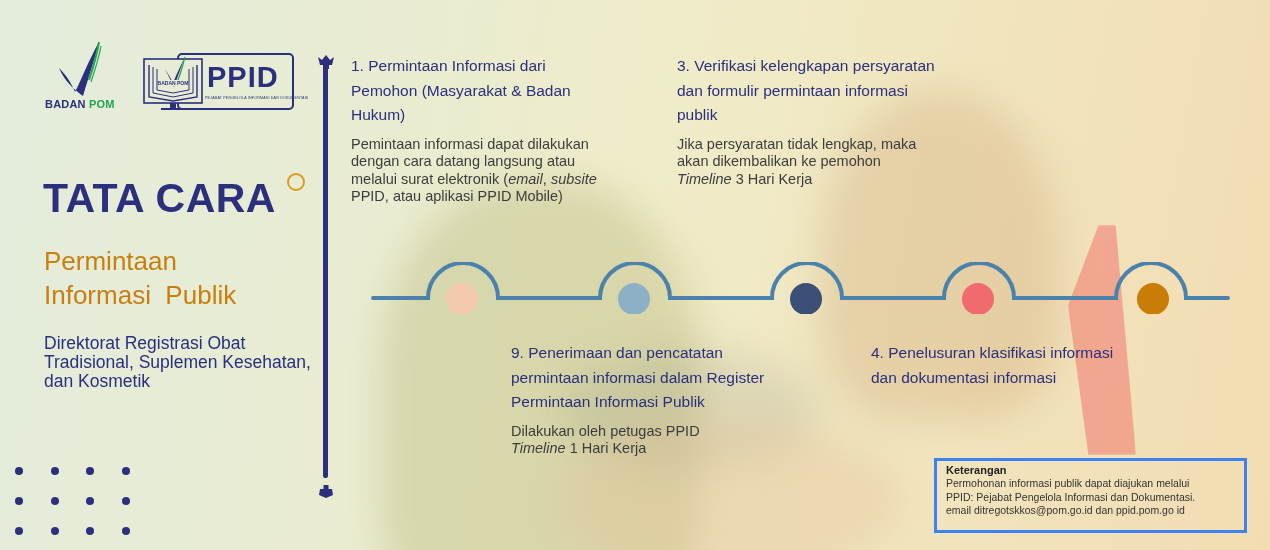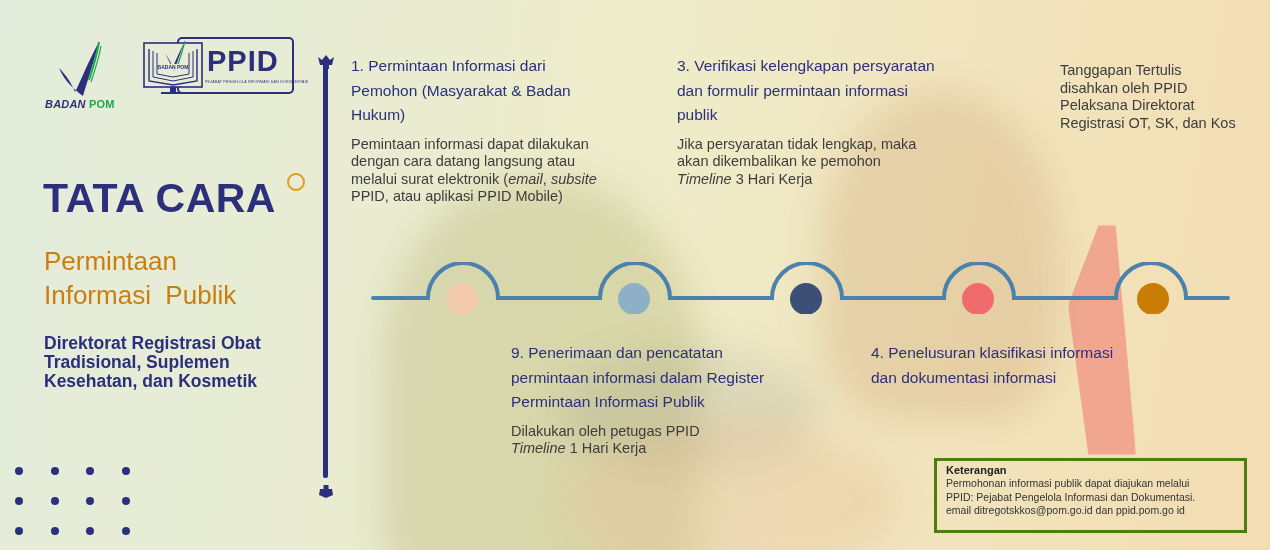--- a/index.html
+++ b/index.html
@@ -14,33 +14,33 @@
   .bg-photo .blob { position: absolute; border-radius: 50%; filter: blur(18px); }
   .bg-photo .b1 { left: 380px; top: 180px; width: 320px; height: 420px; background: rgba(160,160,90,0.28); border-radius: 45% 45% 20% 20%; }
   .bg-photo .b2 { left: 820px; top: 90px; width: 240px; height: 330px; background: rgba(205,160,110,0.30); border-radius: 50% 50% 30% 30%; }
   .bg-photo .b3 { left: 560px; top: 350px; width: 260px; height: 120px; background: rgba(90,95,90,0.12); }
   .bg-photo .flag { position: absolute; left: 1068px; top: 225px; width: 68px; height: 230px; background: rgba(240,120,110,0.55); clip-path: polygon(45% 0, 70% 0, 100% 100%, 30% 100%, 0 35%); filter: blur(1px); }
   .bg-photo .b4 { left: 560px; top: 420px; width: 340px; height: 160px; background: rgba(230,190,150,0.35); }
 
   .logo-bpom { position: absolute; left: 45px; top: 40px; width: 80px; height: 75px; }
   .logo-bpom svg { position: absolute; left: 10px; top: 0; }
   .logo-bpom .bp-text { position: absolute; left: 0; top: 58px; font-size: 11px; font-weight: bold; letter-spacing: 0.2px; white-space: nowrap; }
-  .bp-text .badan { color: #2b2f7c; font-style: italic; }
+  .bp-text .badan { color: #2b2f7c; }
   .bp-text .pom { color: #1ea84b; text-align: right; }
 
-  .logo-ppid { position: absolute; left: 143px; top: 37px; width: 151px; height: 51px; }
+  .logo-ppid { position: absolute; left: 143px; top: 53px; width: 151px; height: 51px; }
   .logo-ppid .frame { position: absolute; left: 34px; top: 0; width: 117px; height: 57px; border: 2px solid #2b2f7c; border-radius: 5px; }
   .logo-ppid .ppid-word { position: absolute; left: 64px; top: 8px; font-size: 29px; font-weight: 900; color: #2b2f7c; letter-spacing: 1px; }
   .logo-ppid .ppid-sub { position: absolute; left: 62px; top: 43px; font-size: 3.6px; color: #2b2f7c; white-space: nowrap; letter-spacing: 0.2px; }
   .logo-ppid svg { position: absolute; left: 0; top: 0; }
 
   .title { position: absolute; left: 43px; top: 178px; font-size: 41px; font-weight: 900; color: #2b2f7c; letter-spacing: 0.5px; line-height: 1; }
   .title-ring { position: absolute; left: 287px; top: 173px; width: 18px; height: 18px; border: 2px solid #e09a1c; border-radius: 50%; }
   .subtitle { position: absolute; left: 44px; top: 244px; font-size: 26px; color: #c97f10; line-height: 34px; white-space: pre; }
-  .directorate { position: absolute; left: 44px; top: 334px; font-size: 17.5px; font-weight: bold; color: #2b2f7c; line-height: 19px; width: 280px; }
+  .directorate { position: absolute; left: 44px; top: 334px; font-size: 17.5px; font-weight: normal; color: #2b2f7c; line-height: 19px; width: 280px; }
 
   .dots { position: absolute; left: 15px; top: 467px; display: grid; grid-template-columns: repeat(4, 35.5px); row-gap: 22px; }
   .dots span { width: 8px; height: 8px; background: #2b2f7c; border-radius: 50%; display: block; }
 
   .v-line { position: absolute; left: 323px; top: 58px; width: 5px; height: 420px; background: #2b2f7c; border-radius: 2px; }
   .v-cap-top { position: absolute; left: 316px; top: 55px; }
   .v-cap-bot { position: absolute; left: 318px; top: 485px; }
 
   .step { position: absolute; color: #2b2f7c; }
   .step .st-title { font-size: 15.5px; font-weight: normal; line-height: 24.5px; color: #2b2f7c; }
@@ -48,21 +48,21 @@
   .step .st-desc i { font-style: italic; }
 
   #step1 { left: 351px; top: 54px; width: 260px; }
   #step3 { left: 677px; top: 54px; width: 270px; }
   #step5 { left: 1060px; top: 54px; width: 190px; }
   #step2 { left: 511px; top: 341px; width: 270px; }
   #step4 { left: 871px; top: 341px; width: 260px; }
 
   .timeline { position: absolute; left: 370px; top: 262px; }
 
-  .legend { position: absolute; left: 934px; top: 458px; width: 313px; height: 75px; border: 3px solid #4d7c0f; padding: 3px 9px; }
+  .legend { position: absolute; left: 934px; top: 458px; width: 313px; height: 75px; border: 3px solid #3b82f6; padding: 3px 9px; }
   .legend .lg-title { font-size: 11px; font-weight: bold; color: #222; line-height: 13px; }
   .legend .lg-line { font-size: 10.5px; color: #333; line-height: 13.5px; white-space: nowrap; }
 </style>
 </head>
 <body>
 
 <div class="bg-photo">
   <div class="blob b1"></div>
   <div class="blob b2"></div>
   <div class="blob b3"></div>
@@ -138,21 +138,20 @@
 
 <div class="step" id="step3">
   <div class="st-title">3. Verifikasi kelengkapan persyaratan dan formulir permintaan informasi publik</div>
   <div class="st-desc">
     <div style="width:240px">Jika persyaratan tidak lengkap, maka akan dikembalikan ke pemohon</div>
     <div><i>Timeline</i><span> 3 Hari Kerja</span></div>
   </div>
 </div>
 
 <div class="step" id="step5">
-  <div class="st-desc" style="width:180px">Tanggapan Tertulis disahkan oleh PPID Pelaksana Direktorat Registrasi OT, SK, dan Kos</div>
 </div>
 
 <svg class="timeline" width="862" height="52" viewBox="0 0 862 52">
   <path d="M3 36 L58 36 A35 35 0 0 1 128 36 L230 36 A35 35 0 0 1 300 36 L402 36 A35 35 0 0 1 472 36 L574 36 A35 35 0 0 1 644 36 L746 36 A35 35 0 0 1 816 36 L858 36" fill="none" stroke="#4a82ab" stroke-width="4" stroke-linecap="round"></path>
   <circle cx="92" cy="37" r="16" fill="#f2c9ad"></circle>
   <circle cx="264" cy="37" r="16" fill="#8eb0c6"></circle>
   <circle cx="436" cy="37" r="16" fill="#3b4f77"></circle>
   <circle cx="608" cy="37" r="16" fill="#f06b6e"></circle>
   <circle cx="783" cy="37" r="16" fill="#c97c06"></circle>
 </svg>

